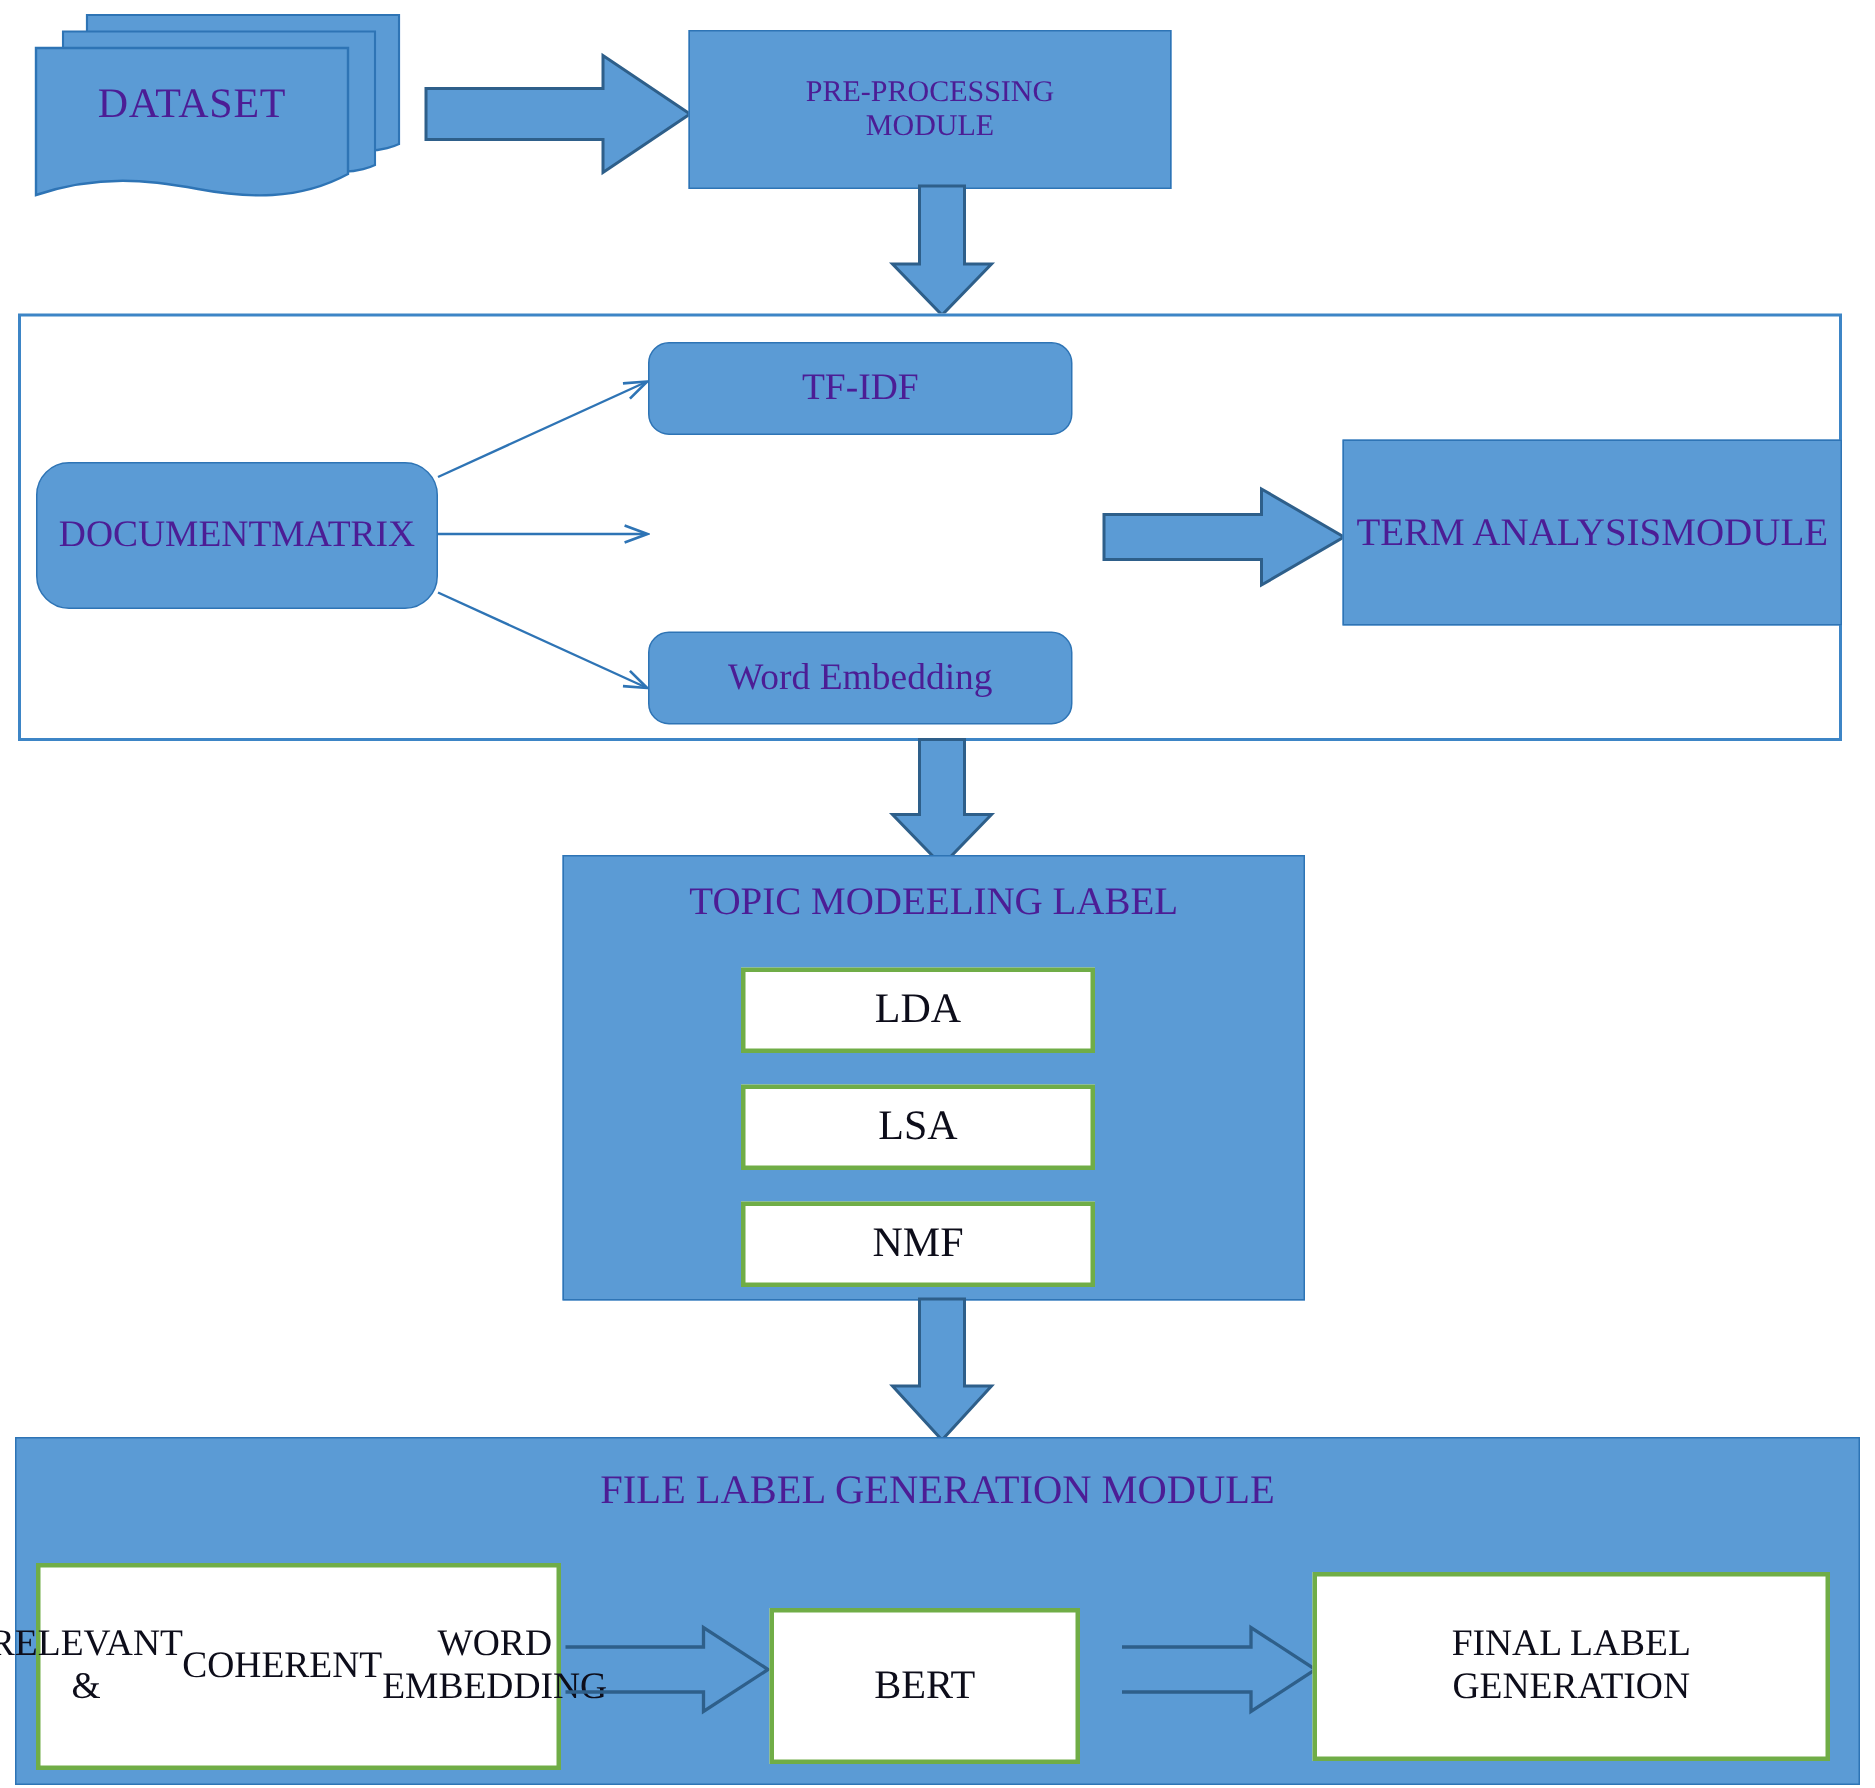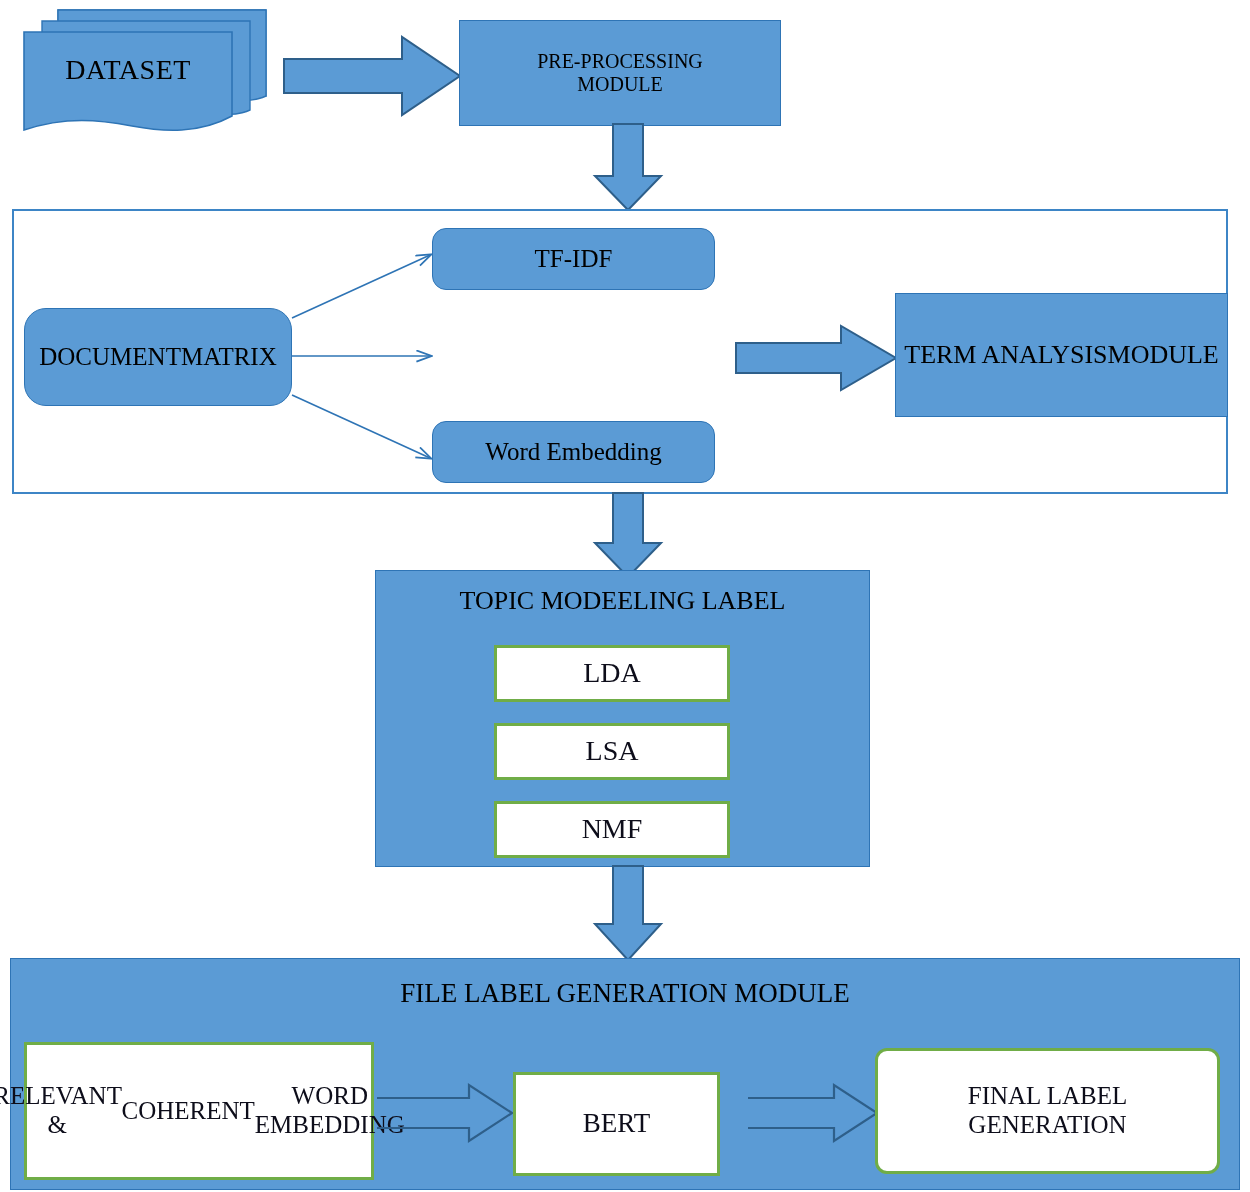--- a/index.html
+++ b/index.html
@@ -21,21 +21,21 @@
 
   
   .lbl {
     display: flex;
     align-items: center;
     justify-content: center;
     text-align: center;
     line-height: 1.15;
     box-sizing: border-box;
   }
-  .white-text { color: #000000; }
+  .white-text { color: #4c1d95; }
   .dark-text  { color: #0d0d1a; }
 
   
   .blue-box {
     background: #5B9BD5;
     border: 1.5px solid #2E74B5;
     box-sizing: border-box;
   }
   .blue-round {
     background: #5B9BD5;
@@ -190,18 +190,18 @@
   <div class="abs green-box lbl dark-text" style="left:513px; top:1060px; width:207px; height:104px; font-size:27px;margin-top:12px;">
     <span>BERT</span>
   </div>
 
   <div class="abs" style="left:747px; top:1084px; width:132px; height:58px;">
     <svg width="132" height="58" viewBox="0 0 132 58">
       <path d="M1 14 L87 14 L87 1 L130 29 L87 57 L87 44 L1 44" fill="none" stroke="#2E5F8A" stroke-width="2.2"></path>
     </svg>
   </div>
 
-  <div class="abs green-box lbl dark-text" style="left:875px; top:1048px; width:345px; height:126px; flex-direction:column; font-size:25px;border-radius:12px;">
+  <div class="abs green-box lbl dark-text" style="left:875px; top:1048px; width:345px; height:126px; flex-direction:column; font-size:25px;">
     <div>FINAL LABEL</div>
     <div>GENERATION</div>
   </div>
 
 </div>
 
 </body></html>

